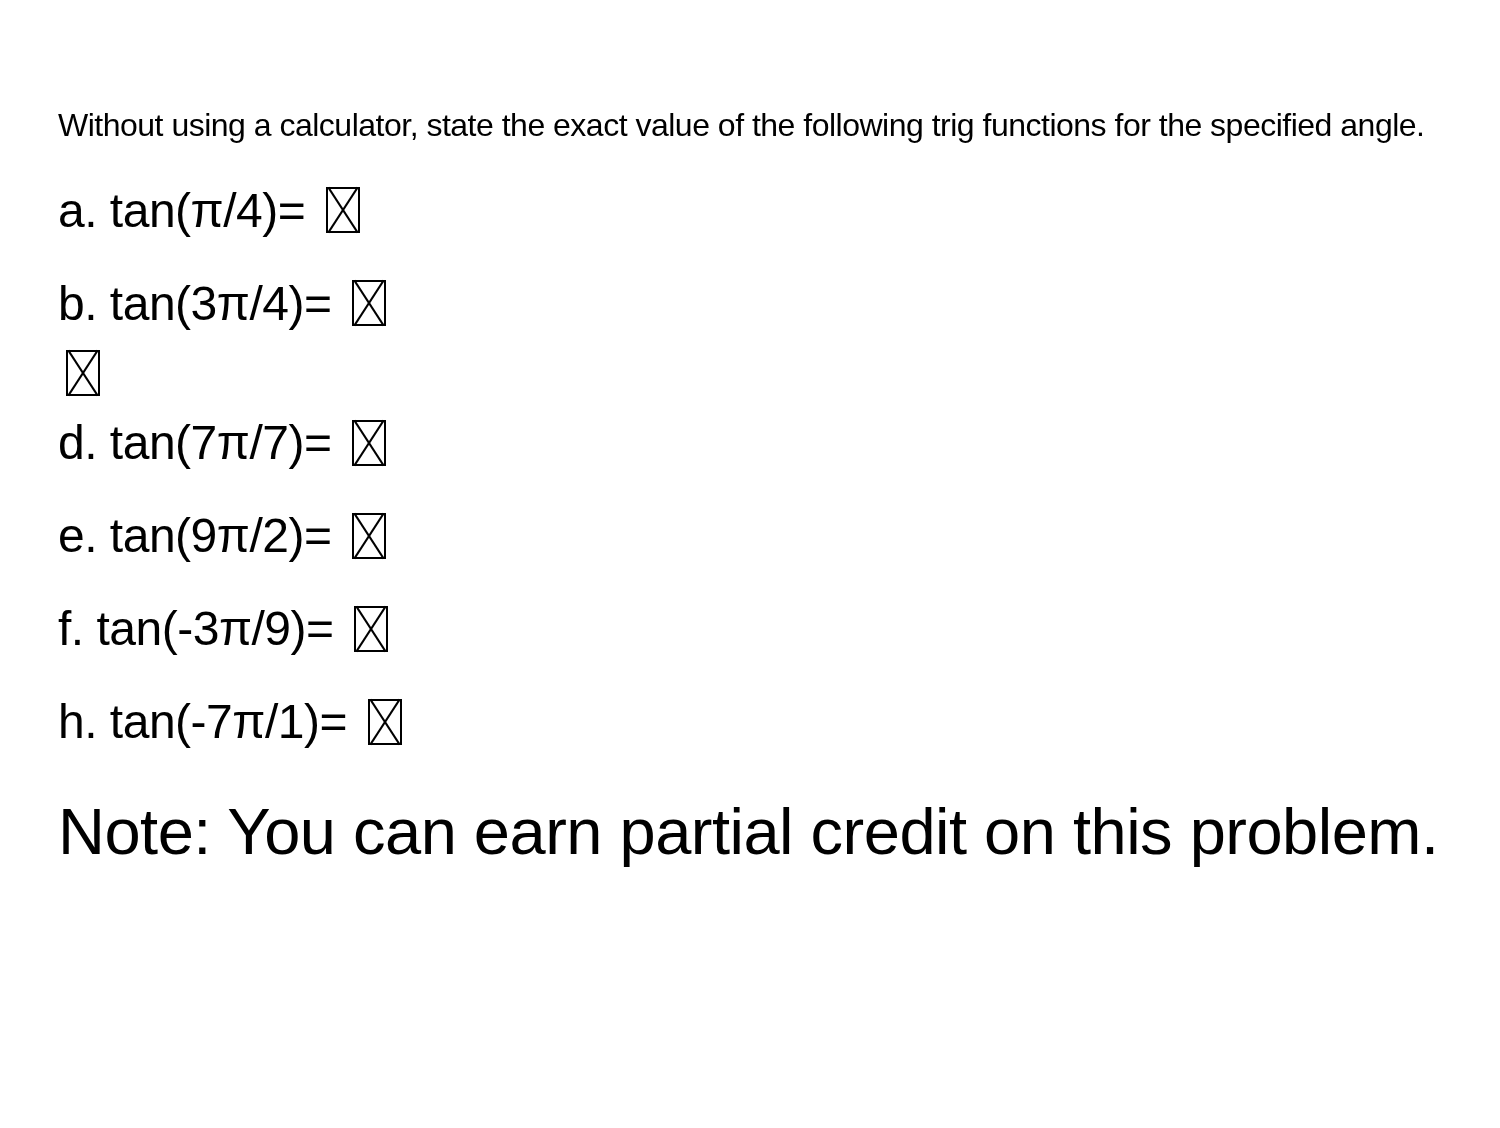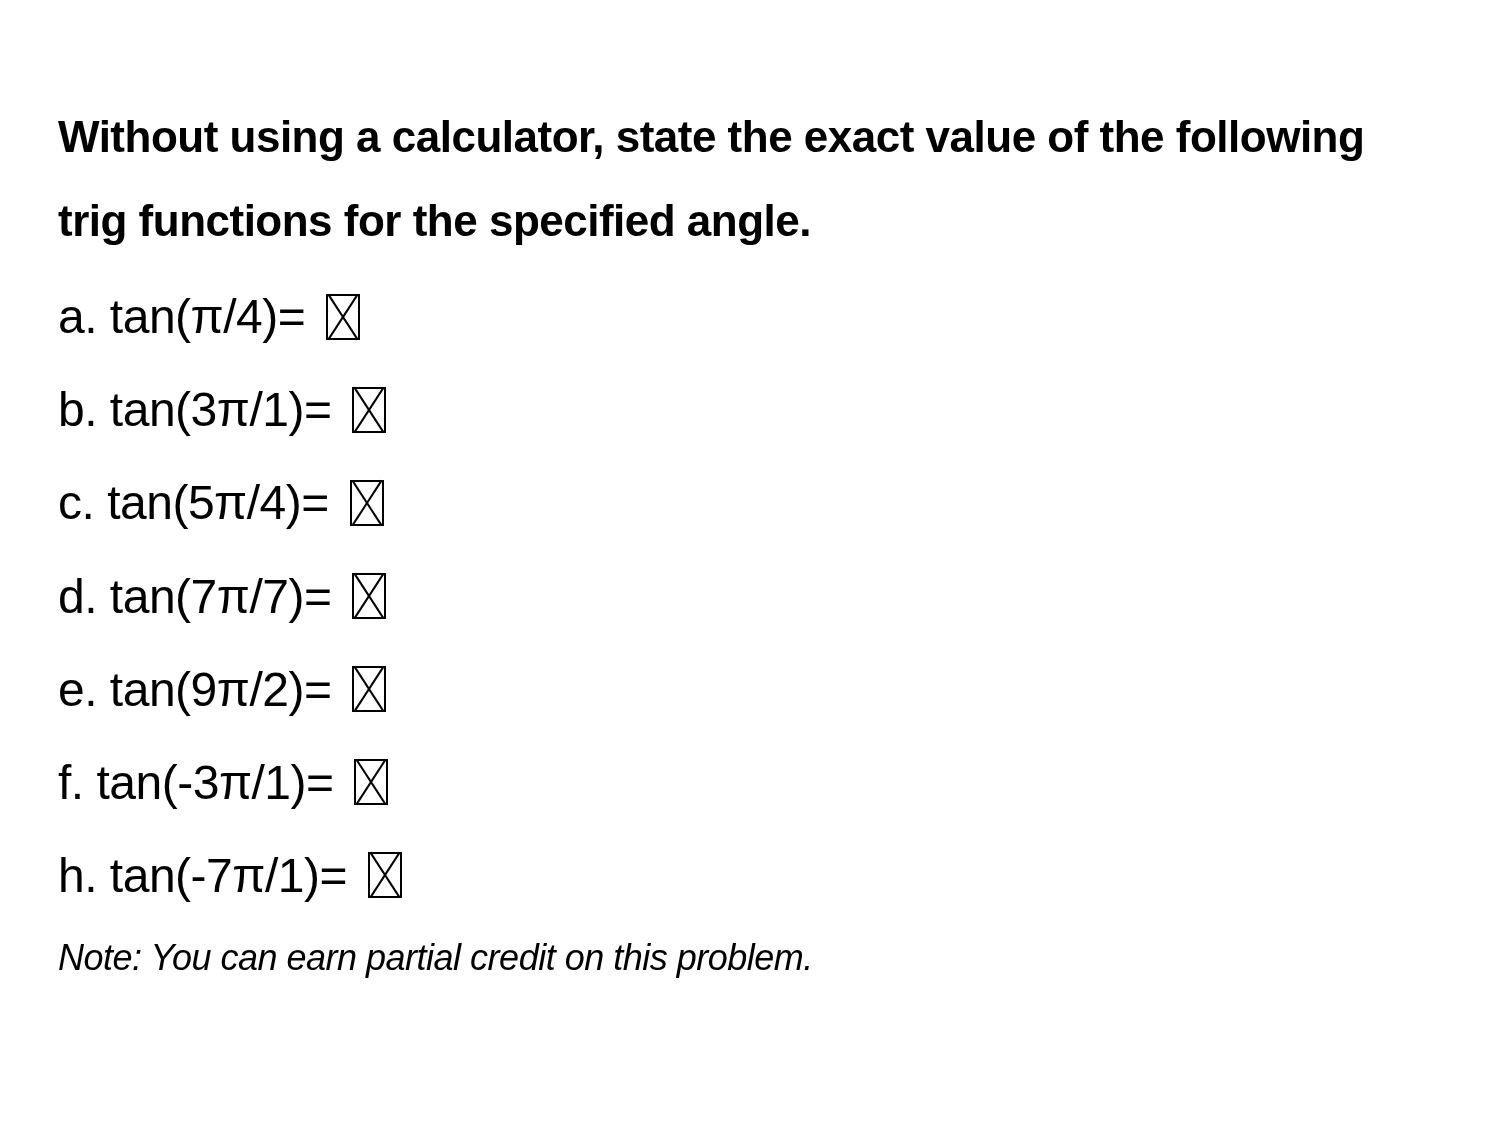--- a/index.html
+++ b/index.html
@@ -9,24 +9,23 @@
   }
   body {
     width: 1500px;
     height: 1128px;
     background: #ffffff;
     font-family: -apple-system, BlinkMacSystemFont, "Segoe UI", Helvetica, Arial, sans-serif;
     color: #000000;
     padding: 95px 58px 0 58px;
   }
   .instruction {
-    font-size: 44px;
+    font-size: 32px;
     line-height: 1.9;
     letter-spacing: -0.5px;
-    font-weight: bold;
   }
   .items {
     margin-top: 8px;
   }
   .item {
     font-size: 48px;
     line-height: 1.94;
     letter-spacing: -0.5px;
     display: flex;
     align-items: center;
@@ -58,55 +57,53 @@
     transform: translate(-50%, -50%) rotate(33deg);
   }
   .answer-box::after {
     width: 2px;
     height: 54px;
     left: 50%;
     top: 50%;
     transform: translate(-50%, -50%) rotate(-33deg);
   }
   .note {
-    font-size: 36px;
+    font-size: 65px;
     line-height: 1.9;
     letter-spacing: -0.5px;
     margin-top: 2px;
-    font-style: italic;
   }
 </style>
 </head>
 <body>
 
 <div class="instruction">Without using a calculator, state the exact value of the following trig functions for the specified angle.</div>
 
 <div class="items">
   <div class="item">
     <span class="item-label">a. tan(π/4)= </span>
     <span class="answer-box"></span>
   </div>
   <div class="item">
-    <span class="item-label">b. tan(3π/1)= </span>
+    <span class="item-label">b. tan(3π/4)= </span>
     <span class="answer-box"></span>
   </div>
   <div class="item">
-    <span class="item-label">c. tan(5π/4)= </span>
     <span class="answer-box"></span>
   </div>
   <div class="item">
     <span class="item-label">d. tan(7π/7)= </span>
     <span class="answer-box"></span>
   </div>
   <div class="item">
     <span class="item-label">e. tan(9π/2)= </span>
     <span class="answer-box"></span>
   </div>
   <div class="item">
-    <span class="item-label">f. tan(-3π/1)= </span>
+    <span class="item-label">f. tan(-3π/9)= </span>
     <span class="answer-box"></span>
   </div>
   <div class="item">
     <span class="item-label">h. tan(-7π/1)= </span>
     <span class="answer-box"></span>
   </div>
 </div>
 
 <div class="note">Note: You can earn partial credit on this problem.</div>
 

